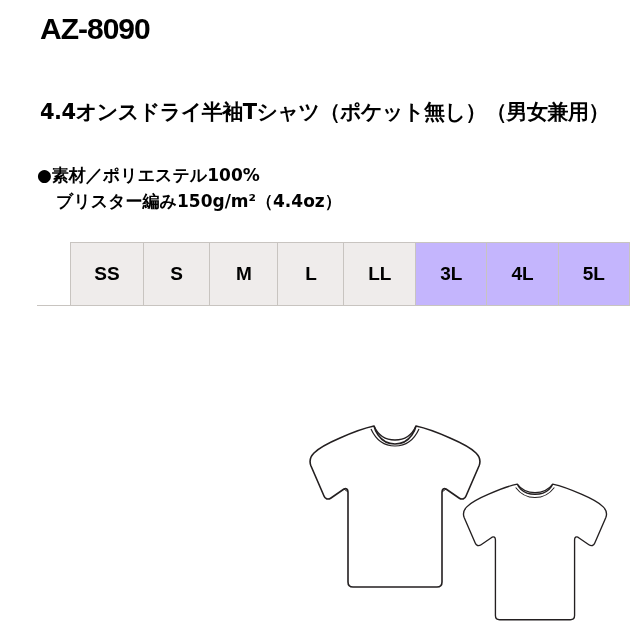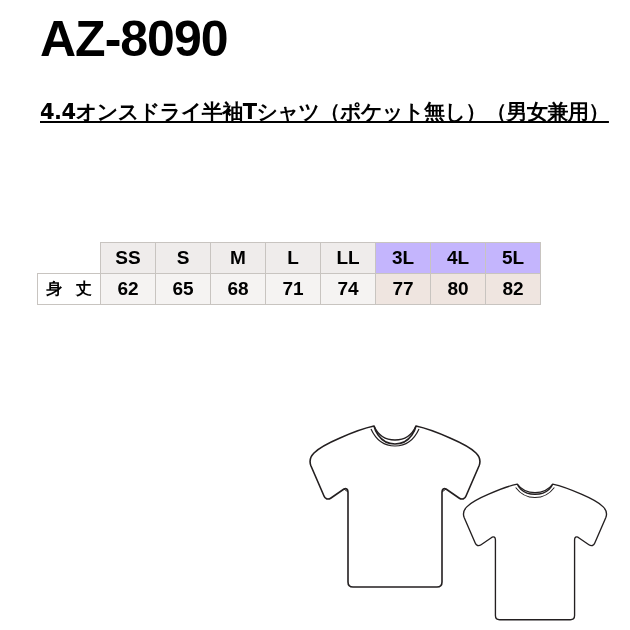--- a/index.html
+++ b/index.html
@@ -20,36 +20,35 @@
     width: 630px;
     height: 630px;
     box-sizing: border-box;
   }
 
   
   .product-code {
     position: absolute;
     left: 40px;
     top: 14px;
-    font-size: 50px;
+    font-size: 30px;
     font-weight: bold;
     letter-spacing: -1px;
     line-height: 1;
     font-family: "Liberation Sans", sans-serif;
   }
   .product-name {
     position: absolute;
     left: 40px;
     top: 100px;
     font-size: 21px;
     font-weight: bold;
     letter-spacing: -0.5px;
     line-height: 1.2;
     font-family: "DejaVu Sans", sans-serif;
-    text-decoration: underline;
   }
 
   
   .material-block {
     position: absolute;
     left: 37px;
     top: 162px;
     font-size: 17px;
     font-weight: bold;
     line-height: 1.55;
@@ -66,21 +65,21 @@
     top: 242px;
     border-collapse: collapse;
     table-layout: fixed;
   }
   .size-table td, .size-table th {
     border: 1px solid #c8c4c0;
     text-align: center;
     font-size: 19px;
     font-weight: bold;
     height: 30px;
-    padding: 0;
+    padding: 16px;
     font-family: "Liberation Sans", sans-serif;
   }
   .size-table .rowlabel {
     width: 62px;
     font-size: 16px;
     font-family: "DejaVu Sans", sans-serif;
     letter-spacing: 4px;
     text-indent: 4px;
     background: #ffffff;
   }
@@ -125,47 +124,40 @@
   svg { display: block; }
 </style>
 </head>
 <body>
 
 <div class="page">
 
   <div class="product-code">AZ-8090</div>
   <div class="product-name">4.4オンスドライ半袖Tシャツ（ポケット無し）（男女兼用）</div>
 
+  <div class="material-block">
+    <div class="material-line-1">●素材／ポリエステル100%</div>
+    <div class="material-line-2">ブリスター編み150g/m²（4.4oz）</div>
+  </div>
 
   <table class="size-table">
     <thead>
       <tr>
         <th class="corner"></th>
         <th class="head">SS</th>
         <th class="head">S</th>
         <th class="head">M</th>
         <th class="head">L</th>
         <th class="head">LL</th>
         <th class="head warm">3L</th>
         <th class="head warm">4L</th>
         <th class="head warm">5L</th>
       </tr>
     </thead>
     <tbody>
-      <tr>
-        <td class="rowlabel">身 丈</td>
-        <td class="val">62</td>
-        <td class="val">65</td>
-        <td class="val">68</td>
-        <td class="val">71</td>
-        <td class="val">74</td>
-        <td class="val warm">77</td>
-        <td class="val warm">80</td>
-        <td class="val warm">82</td>
-      </tr>
     </tbody>
   </table>
 
   <div class="shirt-area">
 
     <div class="shirt-front">
       <svg width="190" height="180" viewBox="0 0 190 180" fill="none" xmlns="http://www.w3.org/2000/svg">
         <path d="M74 10 C74 10, 60 13, 40 22 C26 28, 18 33, 14 37 C10 41, 9 45, 11 50 L24 80 C25 83, 28 84, 31 82 L44 73 C46 72, 48 73, 48 76 L48 166 C48 169, 50 171, 53 171 L137 171 C140 171, 142 169, 142 166 L142 76 C142 73, 144 72, 146 73 L159 82 C162 84, 165 83, 166 80 L179 50 C181 45, 180 41, 176 37 C172 33, 164 28, 150 22 C130 13, 116 10, 116 10 C116 10, 112 28, 95 28 C78 28, 74 10, 74 10 Z" fill="#ffffff" stroke="#231f20" stroke-width="1.6" stroke-linejoin="round"></path>
         <path d="M74 10 C78 19, 84 24, 95 24 C106 24, 112 19, 116 10" fill="none" stroke="#231f20" stroke-width="1.4"></path>
         <path d="M71 13 C76 24, 84 30, 95 30 C106 30, 114 24, 119 13" fill="none" stroke="#231f20" stroke-width="1.2"></path>

